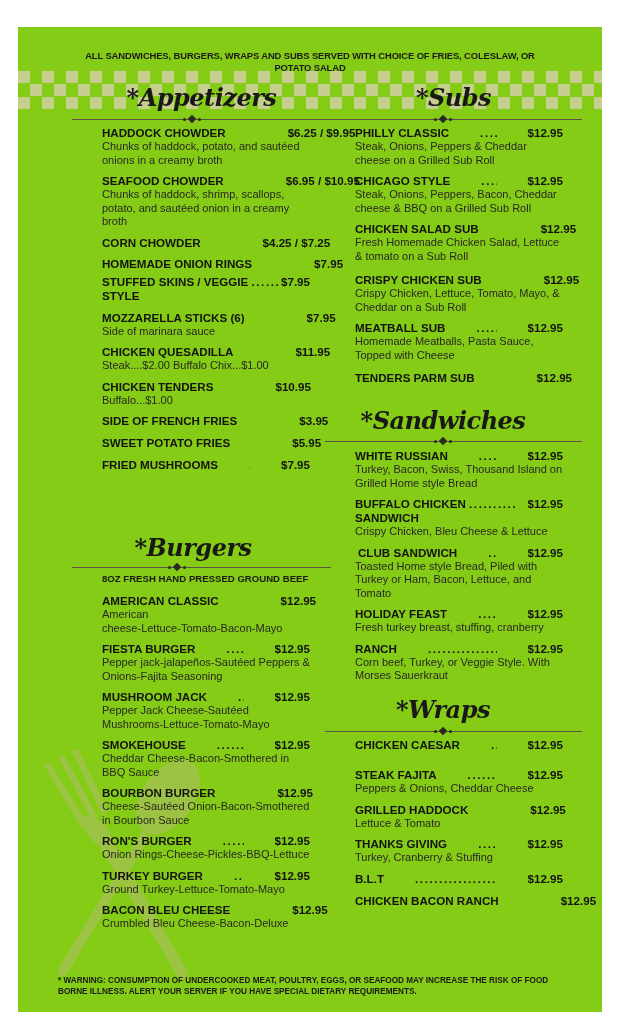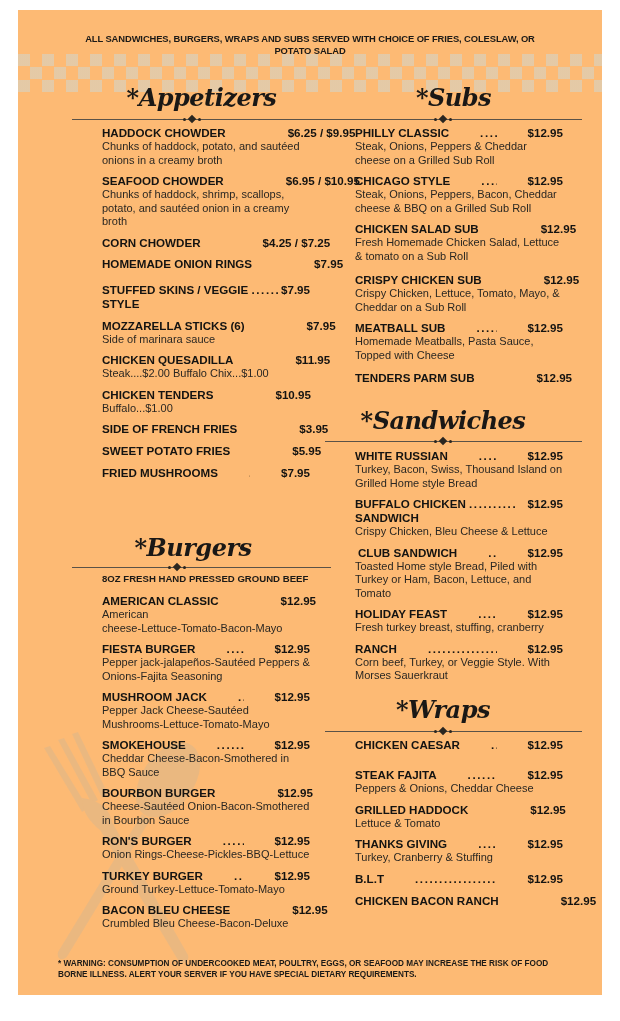--- a/index.html
+++ b/index.html
@@ -1,17 +1,17 @@
 <!DOCTYPE html>
 <html><head>
 <meta charset="utf-8">
 <style>
   html,body{margin:0;padding:0;background:#ffffff;}
   body{width:620px;height:1021px;position:relative;overflow:hidden;font-family:"Liberation Sans",sans-serif;}
-  .panel{position:absolute;left:18px;top:10px;width:584px;height:985px;background:#fdba74;overflow:hidden;}
+  .panel{position:absolute;left:18px;top:27px;width:584px;height:985px;background:#84cc16;overflow:hidden;}
   .checks{position:absolute;left:0;top:44px;width:584px;height:40px;}
   .checks .row{position:absolute;left:0;width:584px;height:12px;}
   .checks .row.r1{top:0;background:repeating-linear-gradient(90deg,#dccfb7 0 12px,transparent 12px 24px);opacity:.75;}
   .checks .row.r2{top:13px;background:repeating-linear-gradient(90deg,transparent 0 12px,#dccfb7 12px 24px);opacity:.75;}
   .checks .row.r3{top:26px;background:repeating-linear-gradient(90deg,#dccfb7 0 12px,transparent 12px 24px);opacity:.75;}
   .watermark{position:absolute;left:20px;top:720px;width:170px;height:240px;opacity:.35;}
   .top-note{position:absolute;left:60px;top:23px;width:464px;text-align:center;font-size:9.4px;font-weight:bold;color:#1c1a17;line-height:12px;letter-spacing:-0.1px;}
   .heading{position:absolute;font-family:"DejaVu Serif",serif;font-style:italic;font-weight:bold;font-size:24px;color:#1a1816;text-align:center;letter-spacing:-0.5px;}
   .divider{position:absolute;height:1px;background:#5a5247;}
   .orn{position:absolute;top:-4px;width:30px;margin-left:-15px;height:9px;}
@@ -122,21 +122,21 @@
       </div>
     <div class="desc">Chunks of haddock, shrimp, scallops, potato, and sautéed onion in a creamy broth</div>
   </div>
   <div class="item">
     <div class="title-line">
         <span class="name">CORN CHOWDER</span>
         <span class="dots">...........................</span>
         <span class="price">$4.25 / $7.25</span>
       </div>
   </div>
-  <div class="item" style="margin-bottom:12px;text-align:center;">
+  <div class="item" style="margin-bottom:4px;text-align:center;">
     <div class="title-line">
         <span class="name">HOMEMADE ONION RINGS</span>
         <span class="dots">...........................</span>
         <span class="price">$7.95</span>
       </div>
   </div>
   <div class="item" style="margin-bottom:8px;">
     <div class="title-wrap" style="width:208px;"><span class="price">$7.95</span><span>STUFFED SKINS / VEGGIE <span class="dots">......</span><br>STYLE</span></div>
   </div>
   <div class="item">

